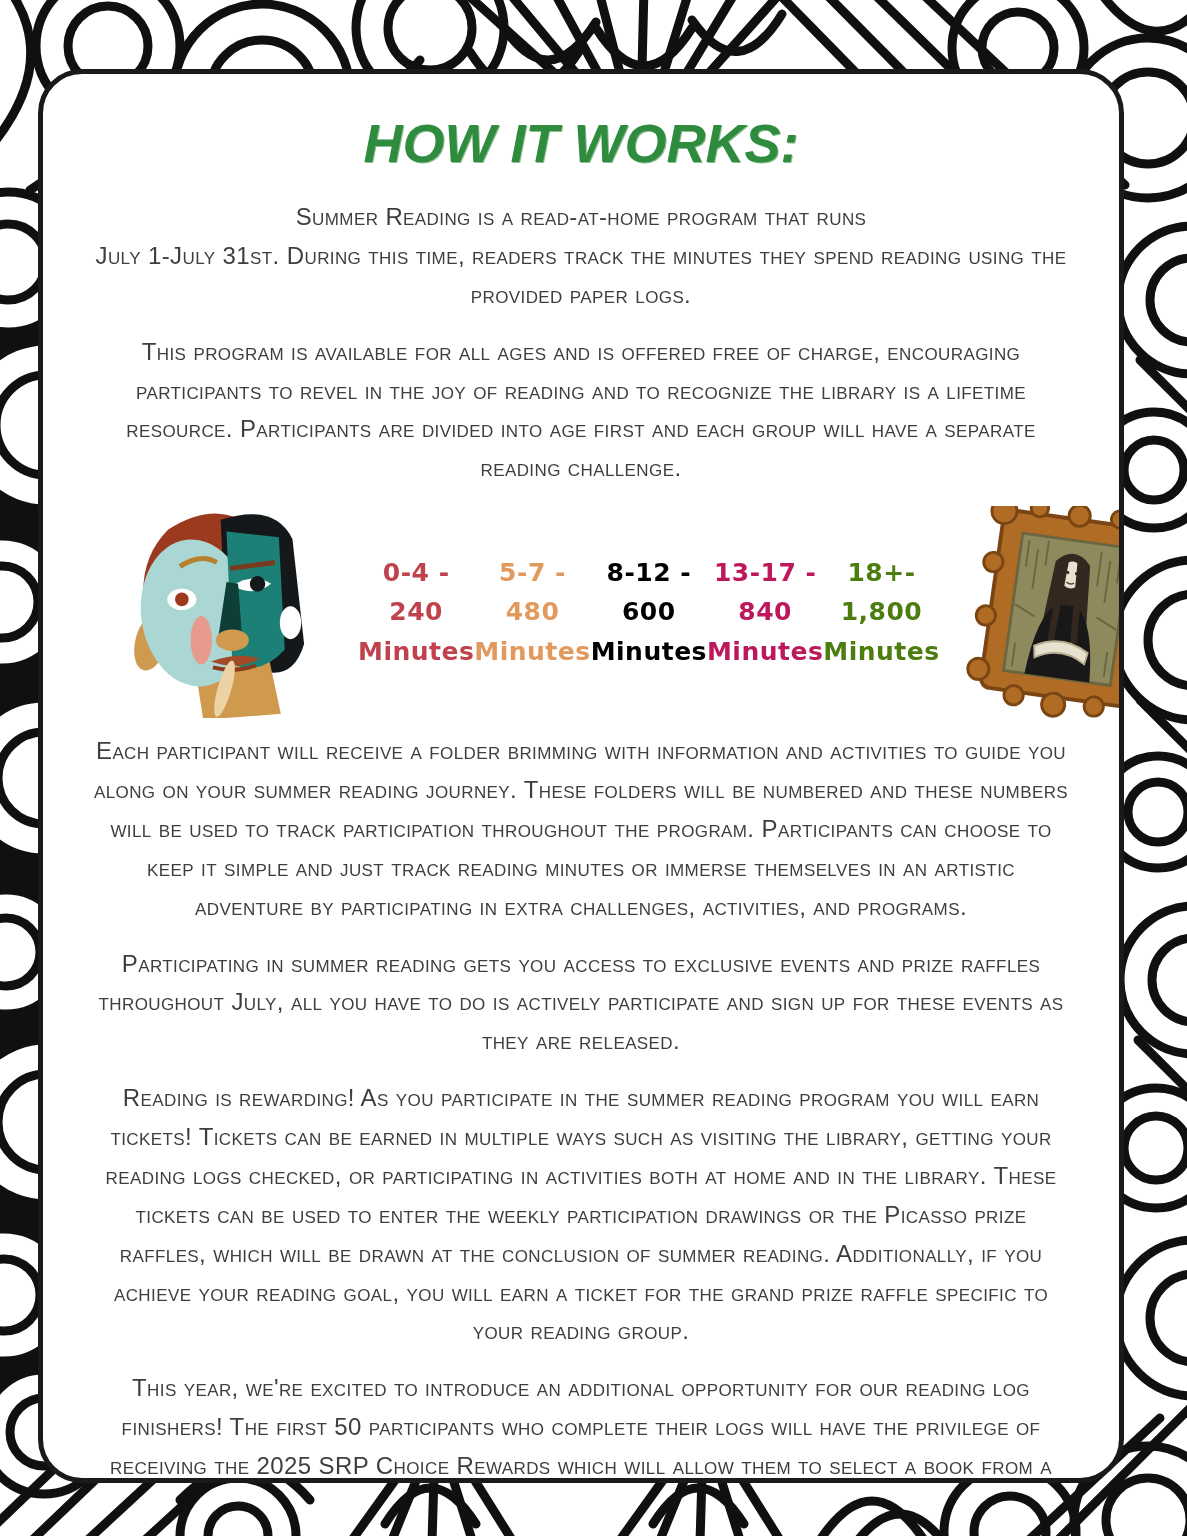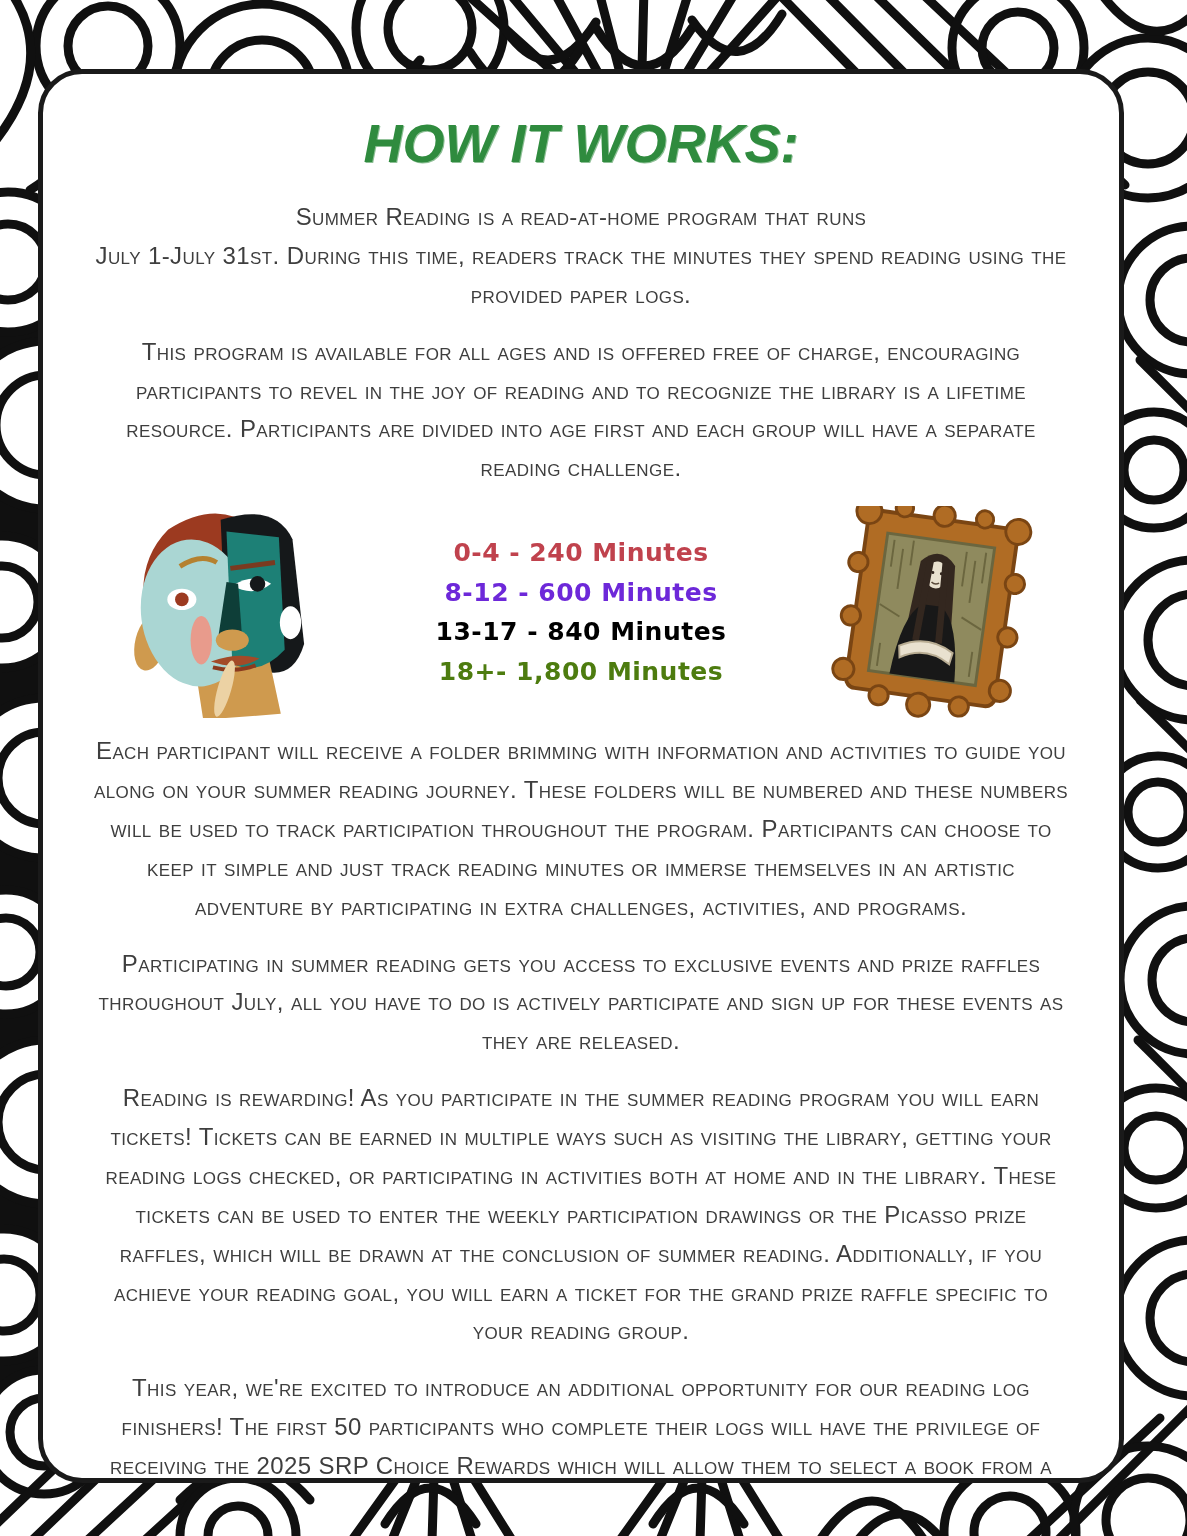--- a/index.html
+++ b/index.html
@@ -23,21 +23,21 @@
   }
   .para{
     text-align:center;color:#3e3e3e;font-size:24px;line-height:1.62;
     letter-spacing:.4px;margin:0 0 18px 0;white-space:pre-line;
     font-variant:small-caps;
   }
   .goals-row{
     display:grid;grid-template-columns:265px 1fr 265px;align-items:center;
     margin:2px 0 14px 0;min-height:212px;
   }
-  .goal-col{display:flex;flex-direction:column;align-items:center;justify-content:center;}
+  .goal-col{display:flex;flex-direction:row;align-items:center;justify-content:center;}
   .goal-line{
     font-family:"DejaVu Sans",sans-serif;font-weight:600;font-size:25px;
     line-height:1.58;letter-spacing:.5px;text-align:center;
   }
   .illu{display:flex;align-items:center;justify-content:center;}
 </style>
 </head>
 <body>
 
 <svg class="border-art" viewBox="0 0 1187 1536" xmlns="http://www.w3.org/2000/svg">
@@ -185,22 +185,23 @@
         <path d="M118,78 L110,132 Q120,142 134,134 L130,80 Z" fill="#0e3e38"></path>
         <ellipse cx="124" cy="138" rx="17" ry="11" fill="#cf9a4e"></ellipse>
         <path d="M102,160 Q130,150 152,157 Q130,170 102,160 Z" fill="#a34a28"></path>
         <path d="M104,166 Q128,172 148,164" stroke="#8a3a1e" stroke-width="4" fill="none"></path>
         <ellipse cx="116" cy="188" rx="7" ry="30" fill="#ecd2a4" transform="rotate(16 116 188)"></ellipse>
       </svg>
     </div>
 
     <div class="goal-col">
         <div class="goal-line" style="color: rgb(192, 66, 77);">0-4 - 240 Minutes</div>
-        <div class="goal-line" style="color: #6d28d9;">8-12 - 600 Minutes</div>
-        <div class="goal-line" style="color: #000000;">13-17 - 840 Minutes</div>
+        <div class="goal-line" style="color: rgb(226, 153, 93);">5-7 - 480 Minutes</div>
+        <div class="goal-line" style="color: #000000;">8-12 - 600 Minutes</div>
+        <div class="goal-line" style="color: #be185d;">13-17 - 840 Minutes</div>
         <div class="goal-line" style="color: #4d7c0f;">18+- 1,800 Minutes</div>
       </div>
 
     <div class="illu">
       <svg width="212" height="212" viewBox="0 0 220 220" xmlns="http://www.w3.org/2000/svg">
         <g transform="rotate(8 110 110)">
           <rect x="26" y="14" width="156" height="186" rx="10" fill="#b06c24" stroke="#7a4513" stroke-width="4"></rect>
           <g fill="#b06c24" stroke="#7a4513" stroke-width="3">
             <circle cx="26" cy="16" r="13"></circle>
               <circle cx="104" cy="10" r="11"></circle>

